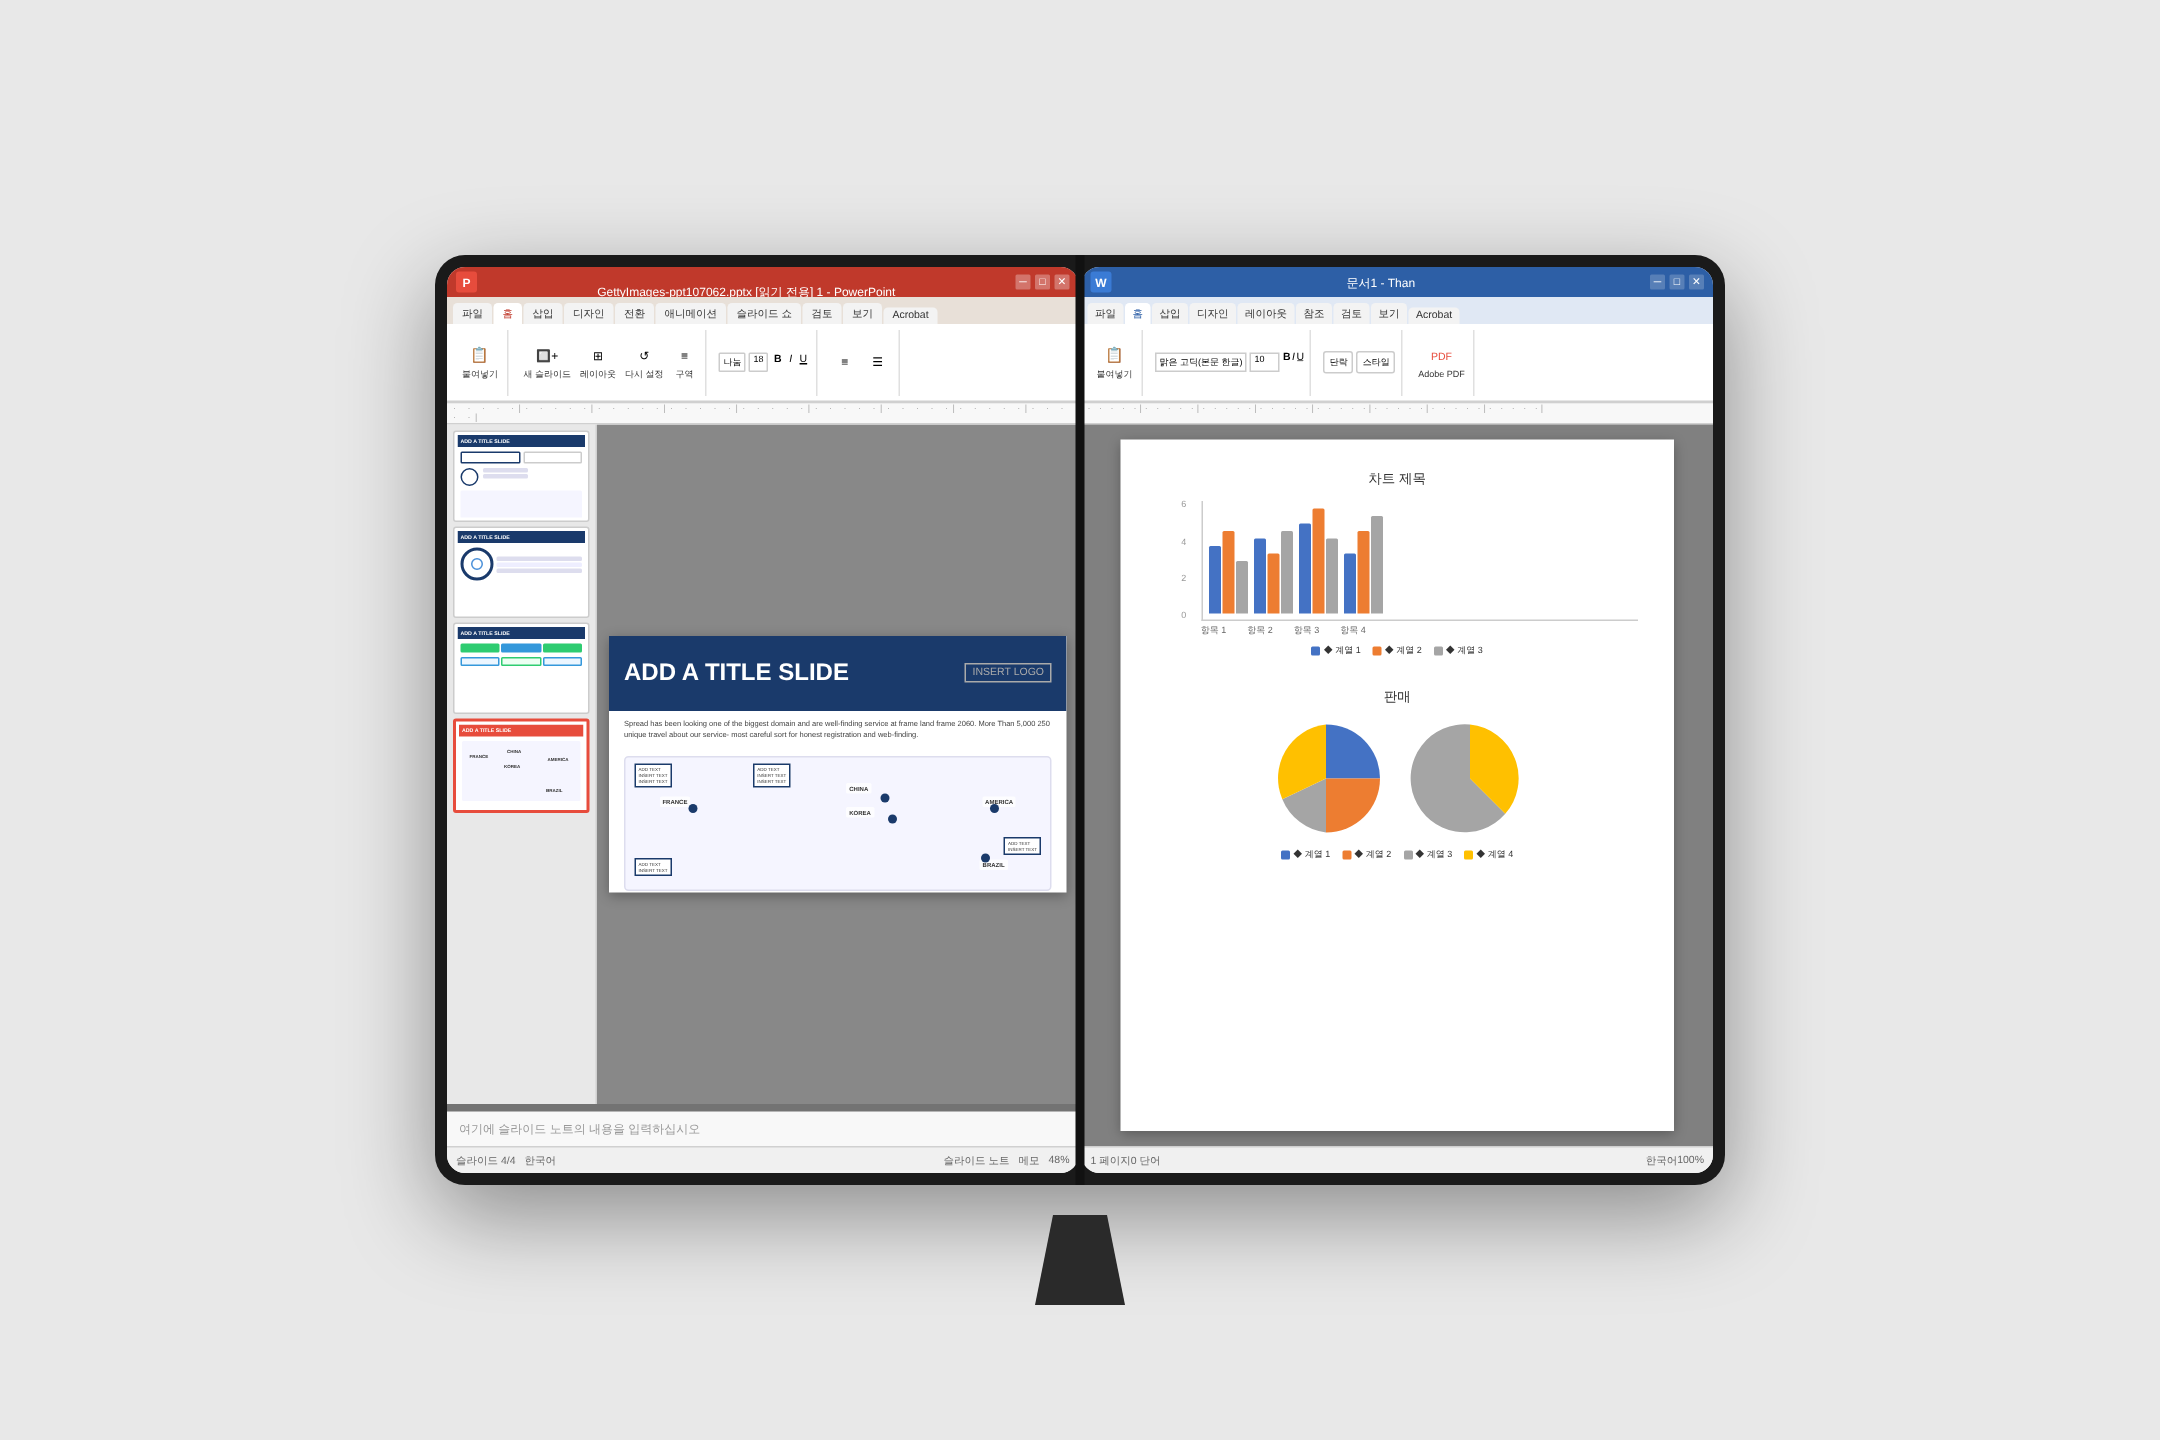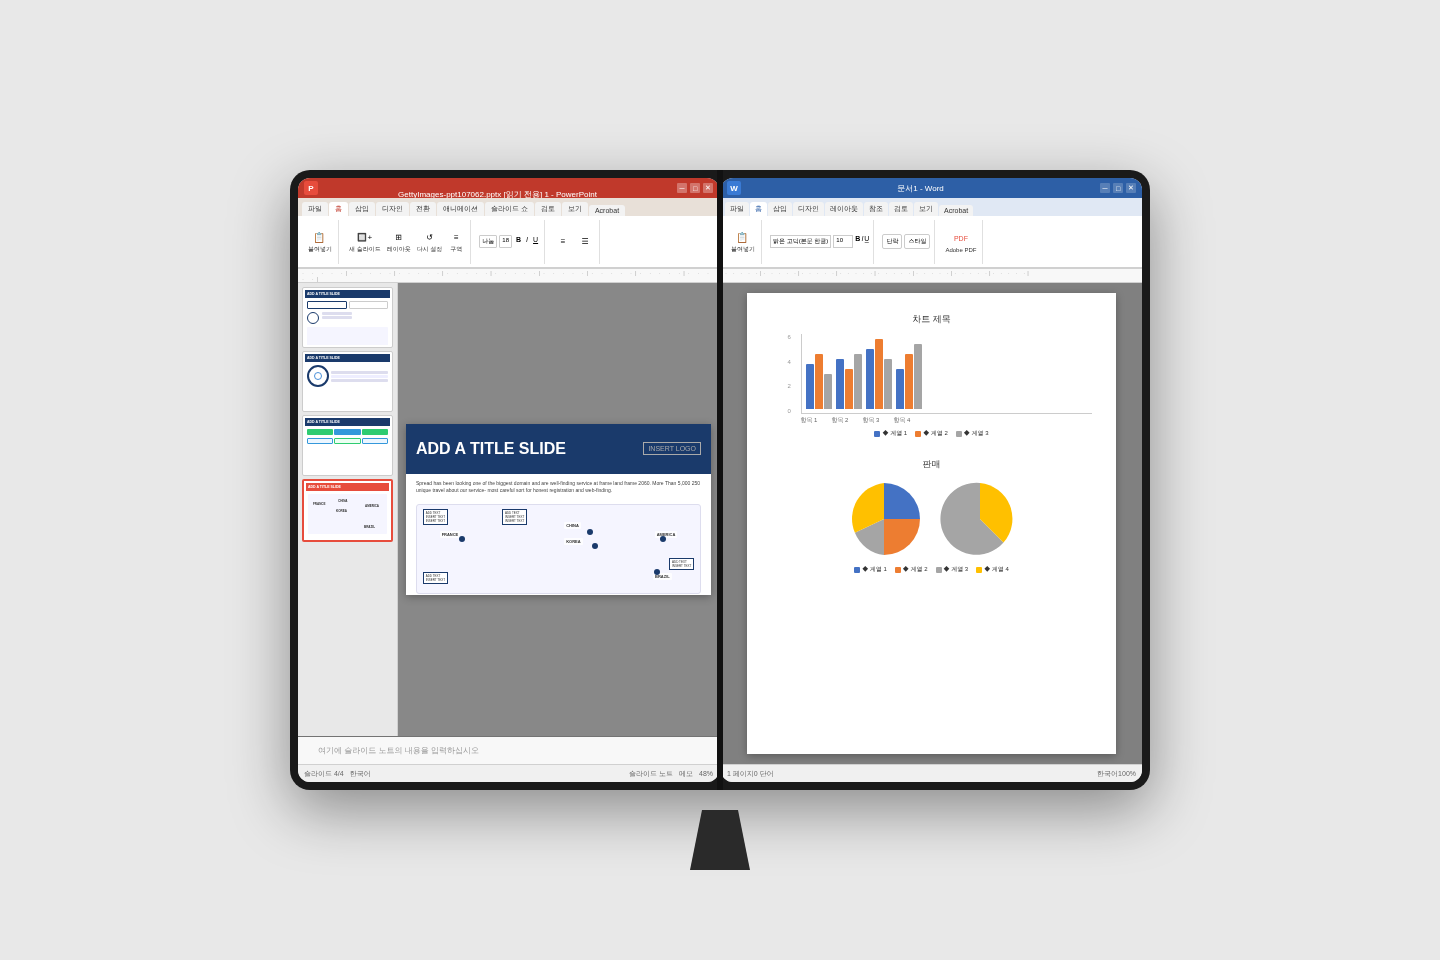--- a/index.html
+++ b/index.html
@@ -336,24 +336,24 @@
       border: 1px solid #1a3a6b;
       background: white;
       padding: 1px 2px;
       font-size: 3px;
       color: #333;
     }
 
     .ppt-notes {
       height: 28px;
       background: #f8f8f8;
-      border-top: 1px solid #737373;
-      display: flex;
-      align-items: center;
-      padding: 0 20px;
+      border-top: 5px solid #737373;
+      display: flex;
+      align-items: center;
+      padding: 0 8px;
       font-size: 8px;
       color: #999;
     }
 
     .ppt-statusbar {
       height: 18px;
       background: #f0f0f0;
       border-top: 1px solid #d0d0d0;
       display: flex;
       align-items: center;
@@ -839,21 +839,21 @@
         <span>슬라이드 노트</span>
         <span>메모</span>
         <span>48%</span>
       </div>
     </div>
 
     <div class="screen-right">
 
       <div class="word-titlebar">
         <div class="word-titlebar-icon">W</div>
-        <span style="flex:1;font-size:8px;text-align:center;color:white;">문서1 - Word</span>
+        <span style="flex:1;font-size:8px;text-align:center;color:white;">문서1 - Than</span>
         <div class="titlebar-controls">
           <div class="titlebar-btn" style="background:rgba(255,255,255,0.2);">─</div>
           <div class="titlebar-btn" style="background:rgba(255,255,255,0.2);">□</div>
           <div class="titlebar-btn" style="background:rgba(255,255,255,0.2);">✕</div>
         </div>
       </div>
 
       <div class="word-ribbon">
         <div class="word-tabs">
           <div class="word-tab">파일</div>

